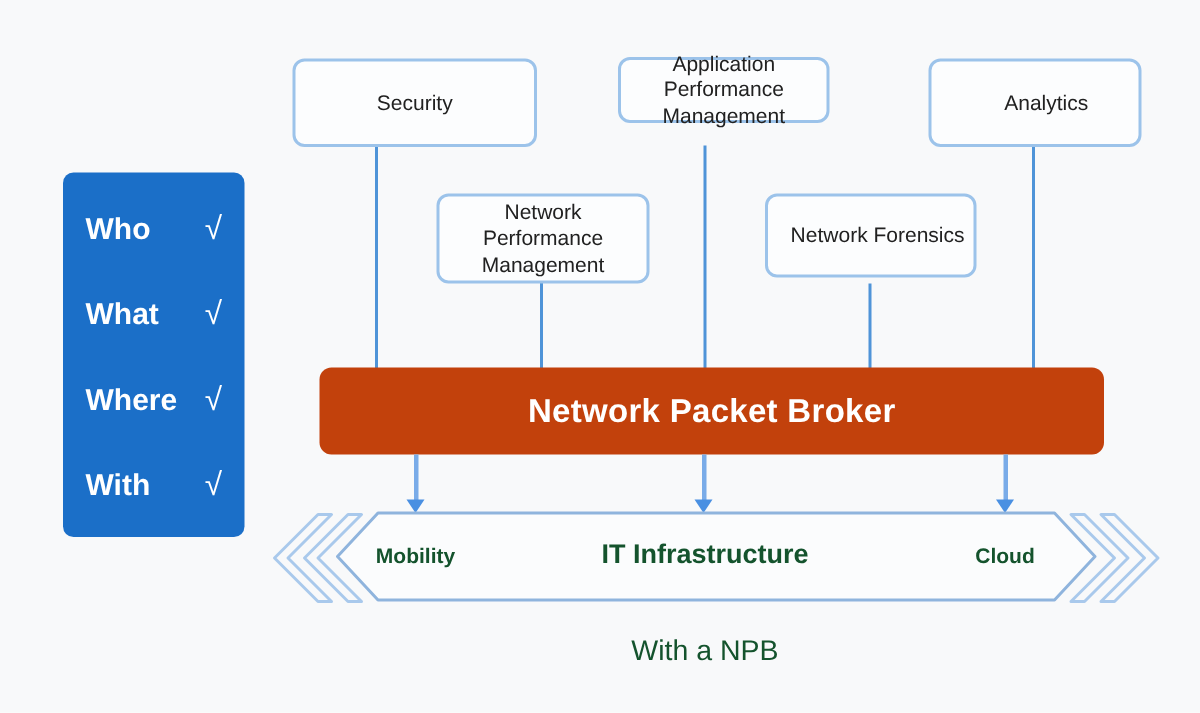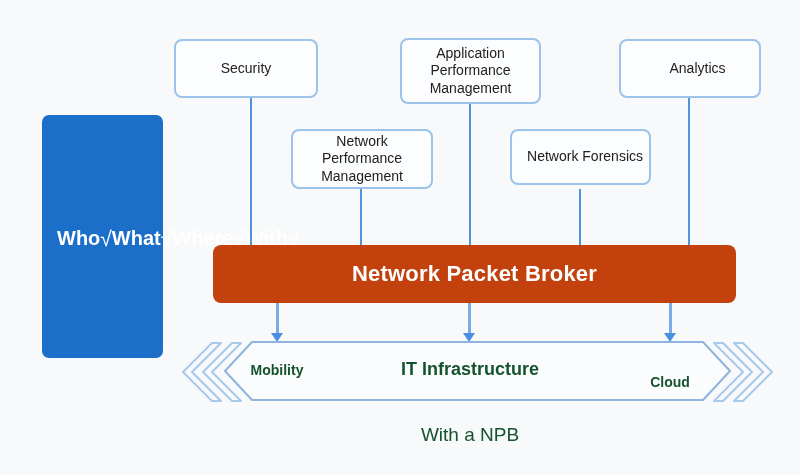--- a/index.html
+++ b/index.html
@@ -7,37 +7,37 @@
     position:relative; width:800px; height:475px;
     background:#f8f9fa; overflow:hidden;
     font-family:"Liberation Sans", sans-serif;
     -webkit-font-smoothing:antialiased;
   }
 
   
   .wpanel {
     position:absolute; left:42px; top:115px; width:121px; height:243px;
     background:#1b6fc8; border-radius:7px; box-sizing:border-box;
-    display:flex; flex-direction:row; justify-content:space-between;
+    display:flex; flex-direction:column; justify-content:space-between;
     padding:27px 15px 24px 15px;
   }
   .wrow { display:flex; justify-content:space-between; align-items:center;
           color:#ffffff; font-size:20px; font-weight:700; line-height:1; }
   .wrow .check { font-weight:400; font-size:21px; }
 
   
   .box {
     position:absolute; box-sizing:border-box;
     background:#fcfdfe; border:2px solid #9cc3ea; border-radius:8px;
     display:flex; align-items:center; justify-content:center;
     text-align:center; font-size:14px; line-height:1.26; color:#212121;
     padding:2px 6px;
   }
-  #box-security  { left:174px; top:39px;  width:144px; height:59px;text-align:center; }
-  #box-apm       { left:400px; top:38px;  width:141px; height:66px; }
+  #box-security  { left:195px; top:39px;  width:163px; height:59px;text-align:center; }
+  #box-apm       { left:412px; top:38px;  width:141px; height:44px; }
   #box-analytics { left:619px; top:39px;  width:142px; height:59px;padding-left:21px; }
   #box-npm       { left:291px; top:129px; width:142px; height:60px; }
   #box-forensics { left:510px; top:129px; width:141px; height:56px;justify-content:flex-end; }
 
   
   .vline { position:absolute; width:2px; background:#4f94d8; }
   #line-security  { left:250px; top:97px;  height:150px; }
   #line-npm       { left:360px; top:188px; height:59px;  }
   #line-apm       { left:469px; top:97px;  height:150px; }
   #line-forensics { left:579px; top:189px; height:58px;  }
@@ -59,21 +59,21 @@
   .arrow .shaft { position:absolute; left:4.5px; top:0; width:3px; height:31px; background:#79abe8; }
   .arrow .head  { position:absolute; left:0; top:30px; width:0; height:0;
                   border-left:6px solid transparent; border-right:6px solid transparent;
                   border-top:9px solid #4a90e2; }
 
   
   .banner-svg { position:absolute; left:175px; top:335px; width:600px; height:70px; }
   .banner-label { position:absolute; color:#14532d; text-align:center; line-height:1.1; }
   #label-mobility { left:232px; top:363px; width:90px;  font-size:14px; font-weight:700; }
   #label-it       { left:370px; top:360px; width:200px; font-size:18px; font-weight:700; }
-  #label-cloud    { left:625px; top:363px; width:90px;  font-size:14px; font-weight:700;margin-top:12px; }
+  #label-cloud    { left:625px; top:363px; width:90px;  font-size:14px; font-weight:700; }
 
   
   .caption { position:absolute; left:320px; top:424px; width:300px;
              text-align:center; font-size:19px; color:#14532d; }
 </style>
 </head>
 <body>
 
 <div class="stage">
 

